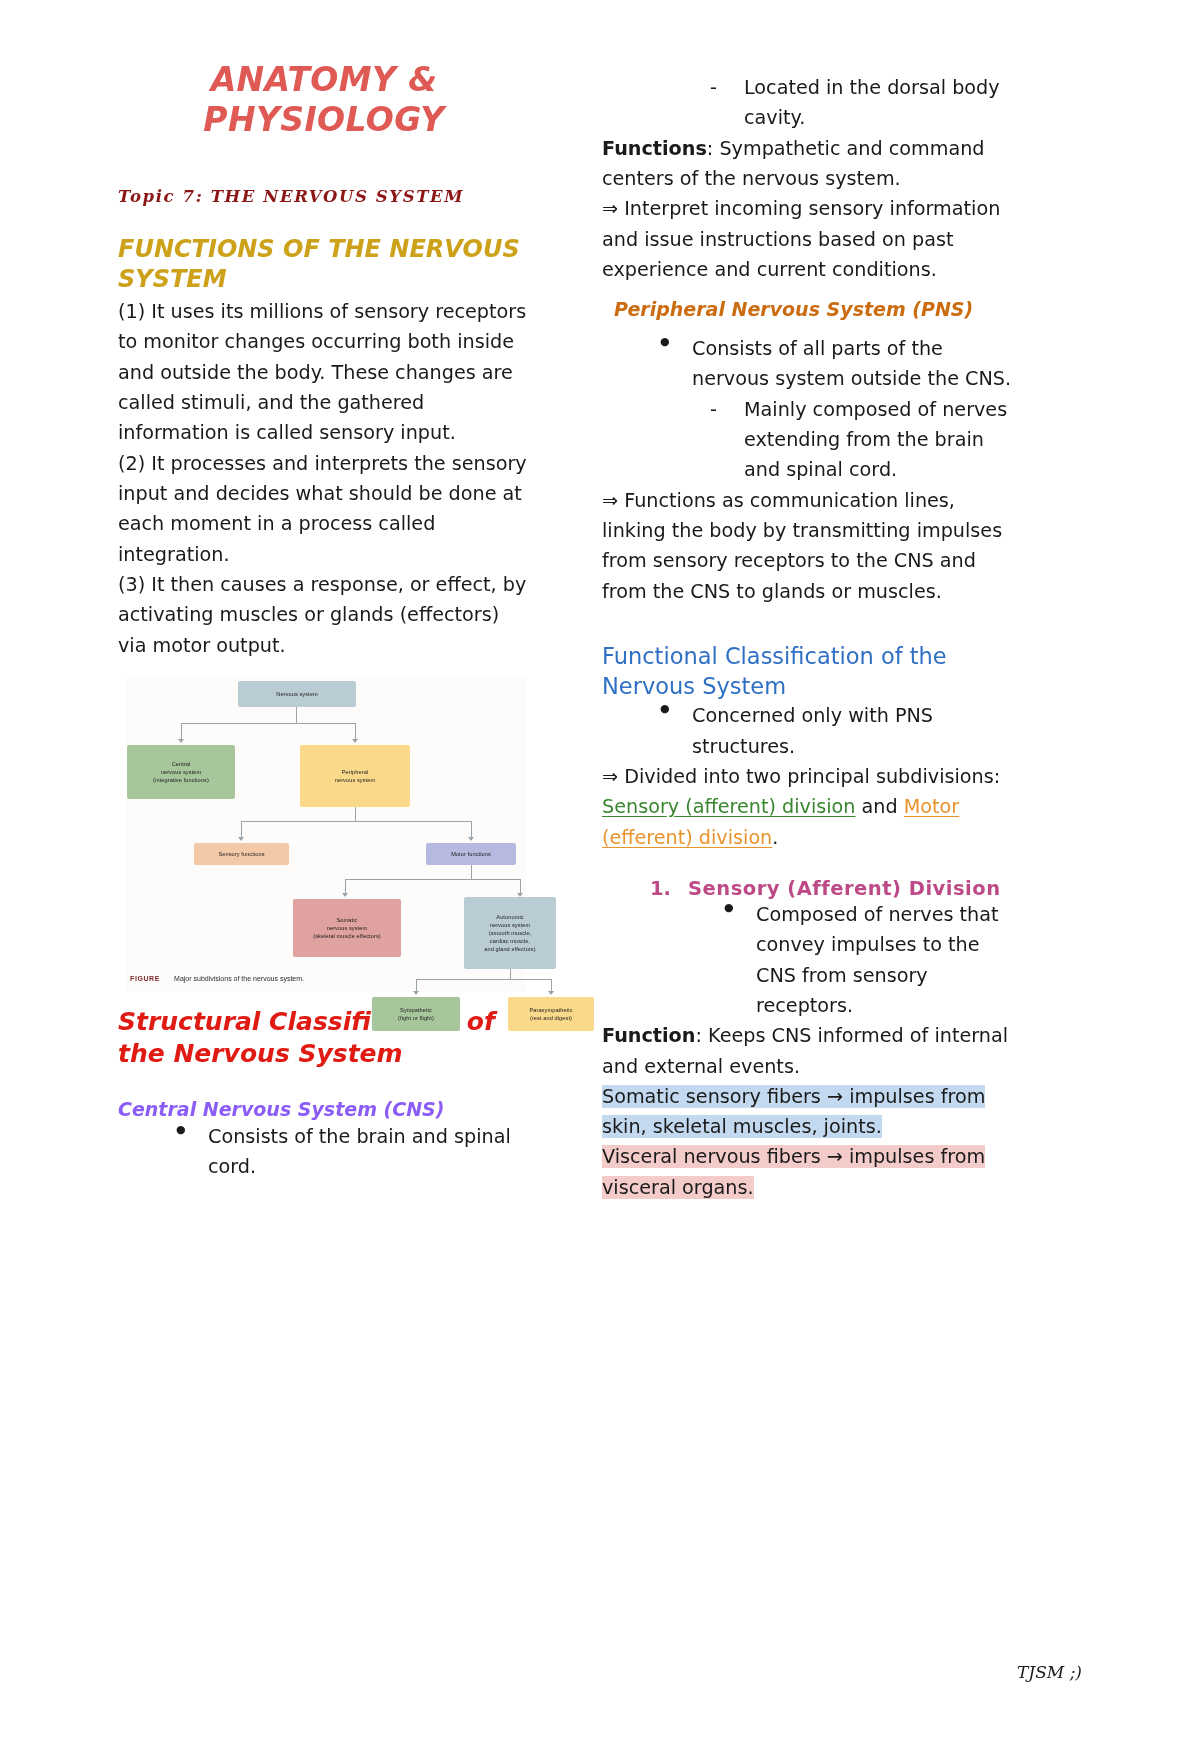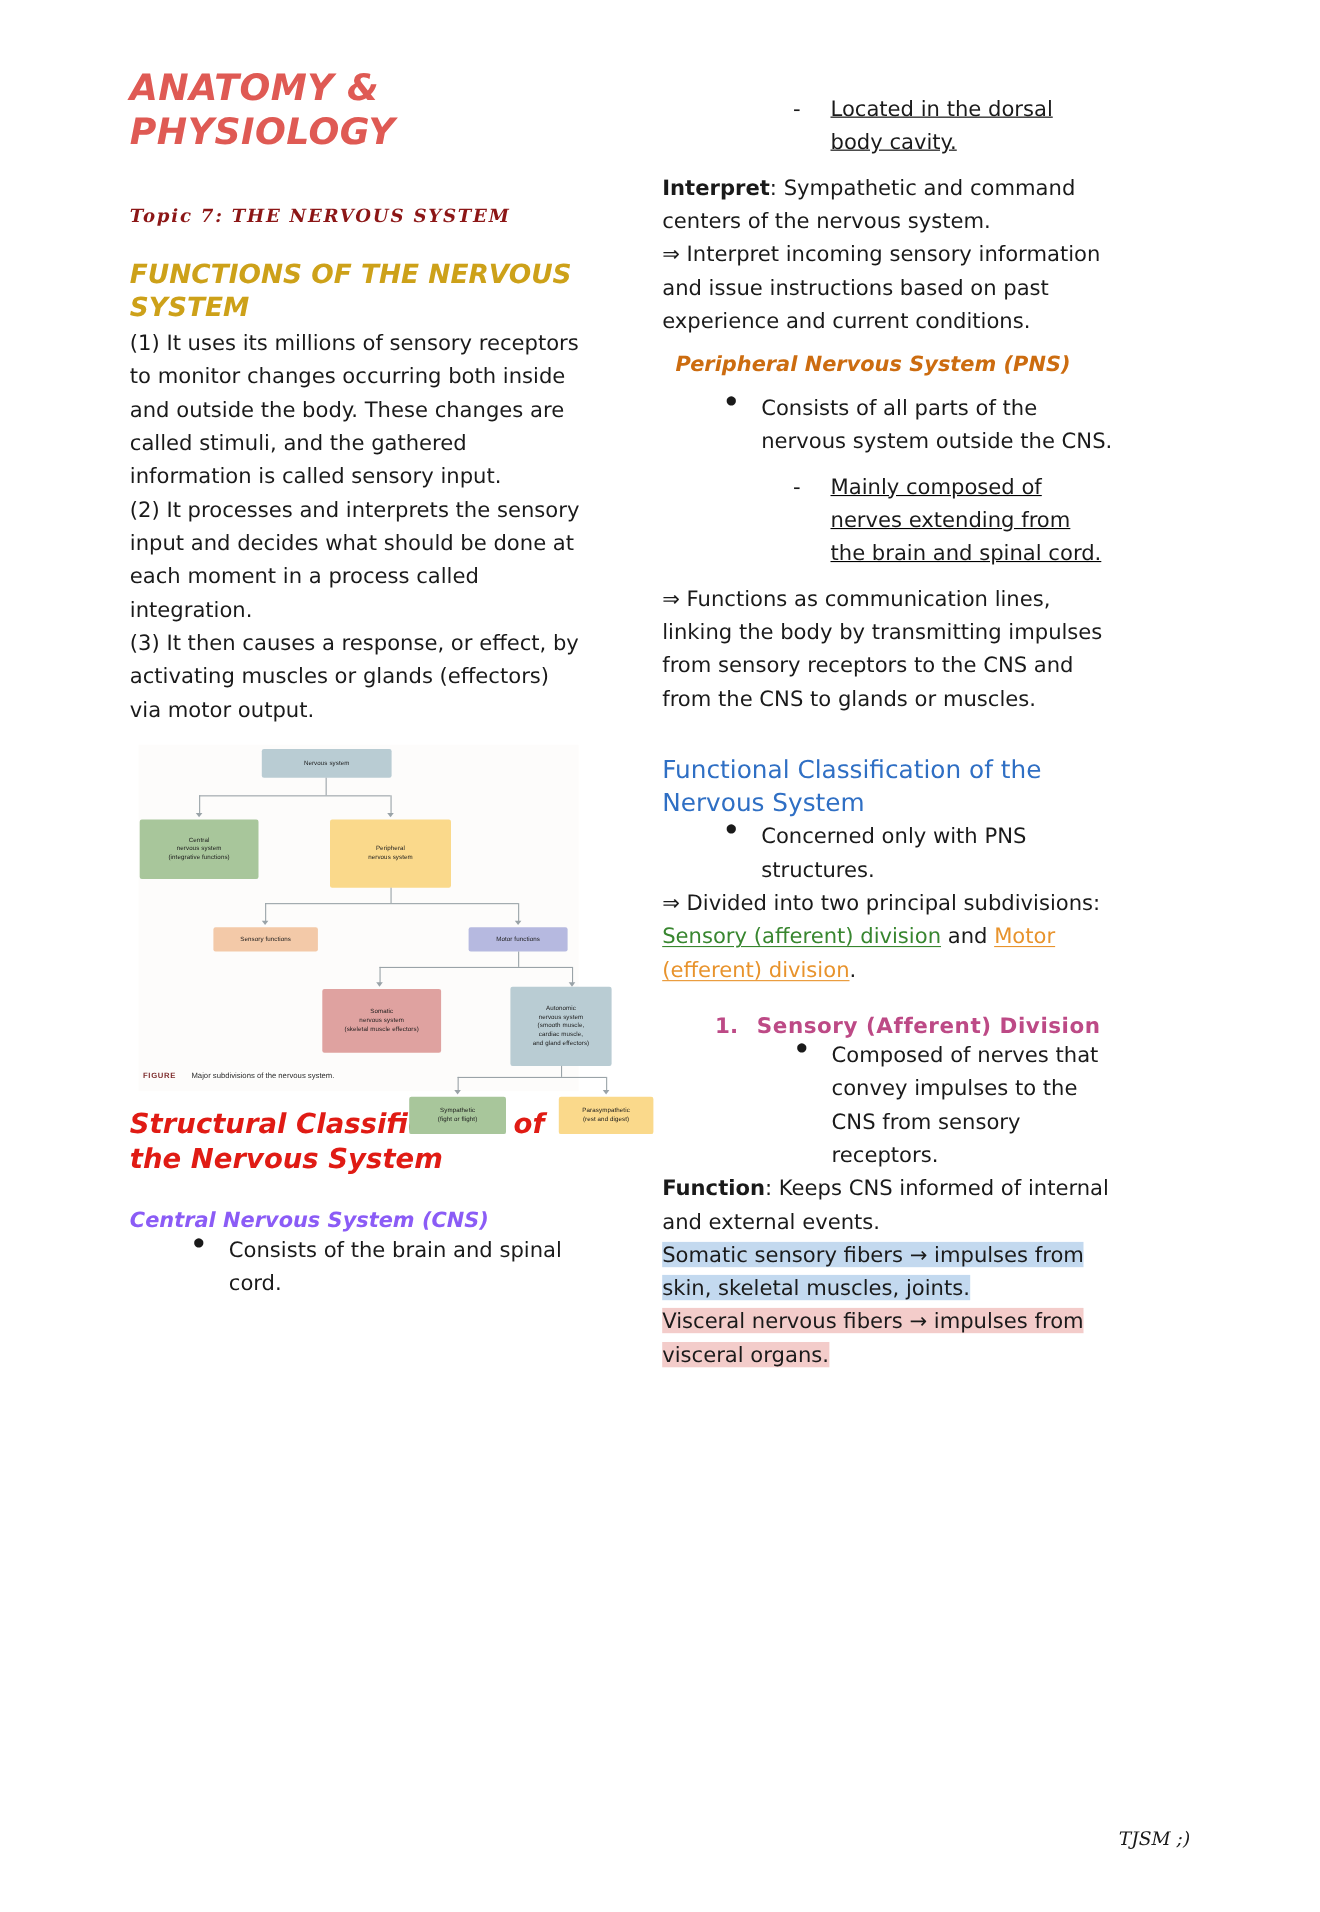--- a/index.html
+++ b/index.html
@@ -33,20 +33,21 @@
 
   
   .title {
     color: #df5a54;
     font-size: 33px;
     font-style: italic;
     font-weight: bold;
     line-height: 1.22;
     letter-spacing: 0.4px;
     margin: 0 0 46px 0;
+    text-align: center;
   }
   .topic {
     color: #8c1616;
     font-family: "DejaVu Serif", serif;
     font-weight: bold;
     font-style: italic;
     font-size: 16.5px;
     letter-spacing: 1.6px;
     margin: 0 0 28px 0;
   }
@@ -118,23 +119,22 @@
   }
   ul.dot > li::before {
     content: "\25CF";
     position: absolute;
     left: 2px;
     top: -1px;
     font-size: 11px;
   }
   ul.dash {
     list-style: none;
-    margin: 11px;
+    margin: 0;
     padding: 0 0 0 106px;
-    text-decoration: underline;
   }
   ul.dash > li {
     position: relative;
     font-size: 19.2px;
     line-height: 1.58;
     color: #1a1a1a;
     padding-left: 36px;
   }
   ul.dash > li::before {
     content: "-";
@@ -333,21 +333,21 @@
         <li>Consists of the brain and spinal cord.</li>
       </ul>
     </div>
 
     <div class="col col-right">
 
       <ul class="dash">
         <li>Located in the dorsal body cavity.</li>
       </ul>
 
-      <p class="body"><b>Interpret</b><span>: Sympathetic and command centers of the nervous system.</span></p>
+      <p class="body"><b>Functions</b><span>: Sympathetic and command centers of the nervous system.</span></p>
 
       <p class="body">⇒ Interpret incoming sensory information and issue instructions based on past experience and current conditions.</p>
 
       <div class="h-orange">Peripheral Nervous System (PNS)</div>
 
       <ul class="dot">
         <li>Consists of all parts of the nervous system outside the CNS.</li>
       </ul>
       <ul class="dash">
         <li>Mainly composed of nerves extending from the brain and spinal cord.</li>

